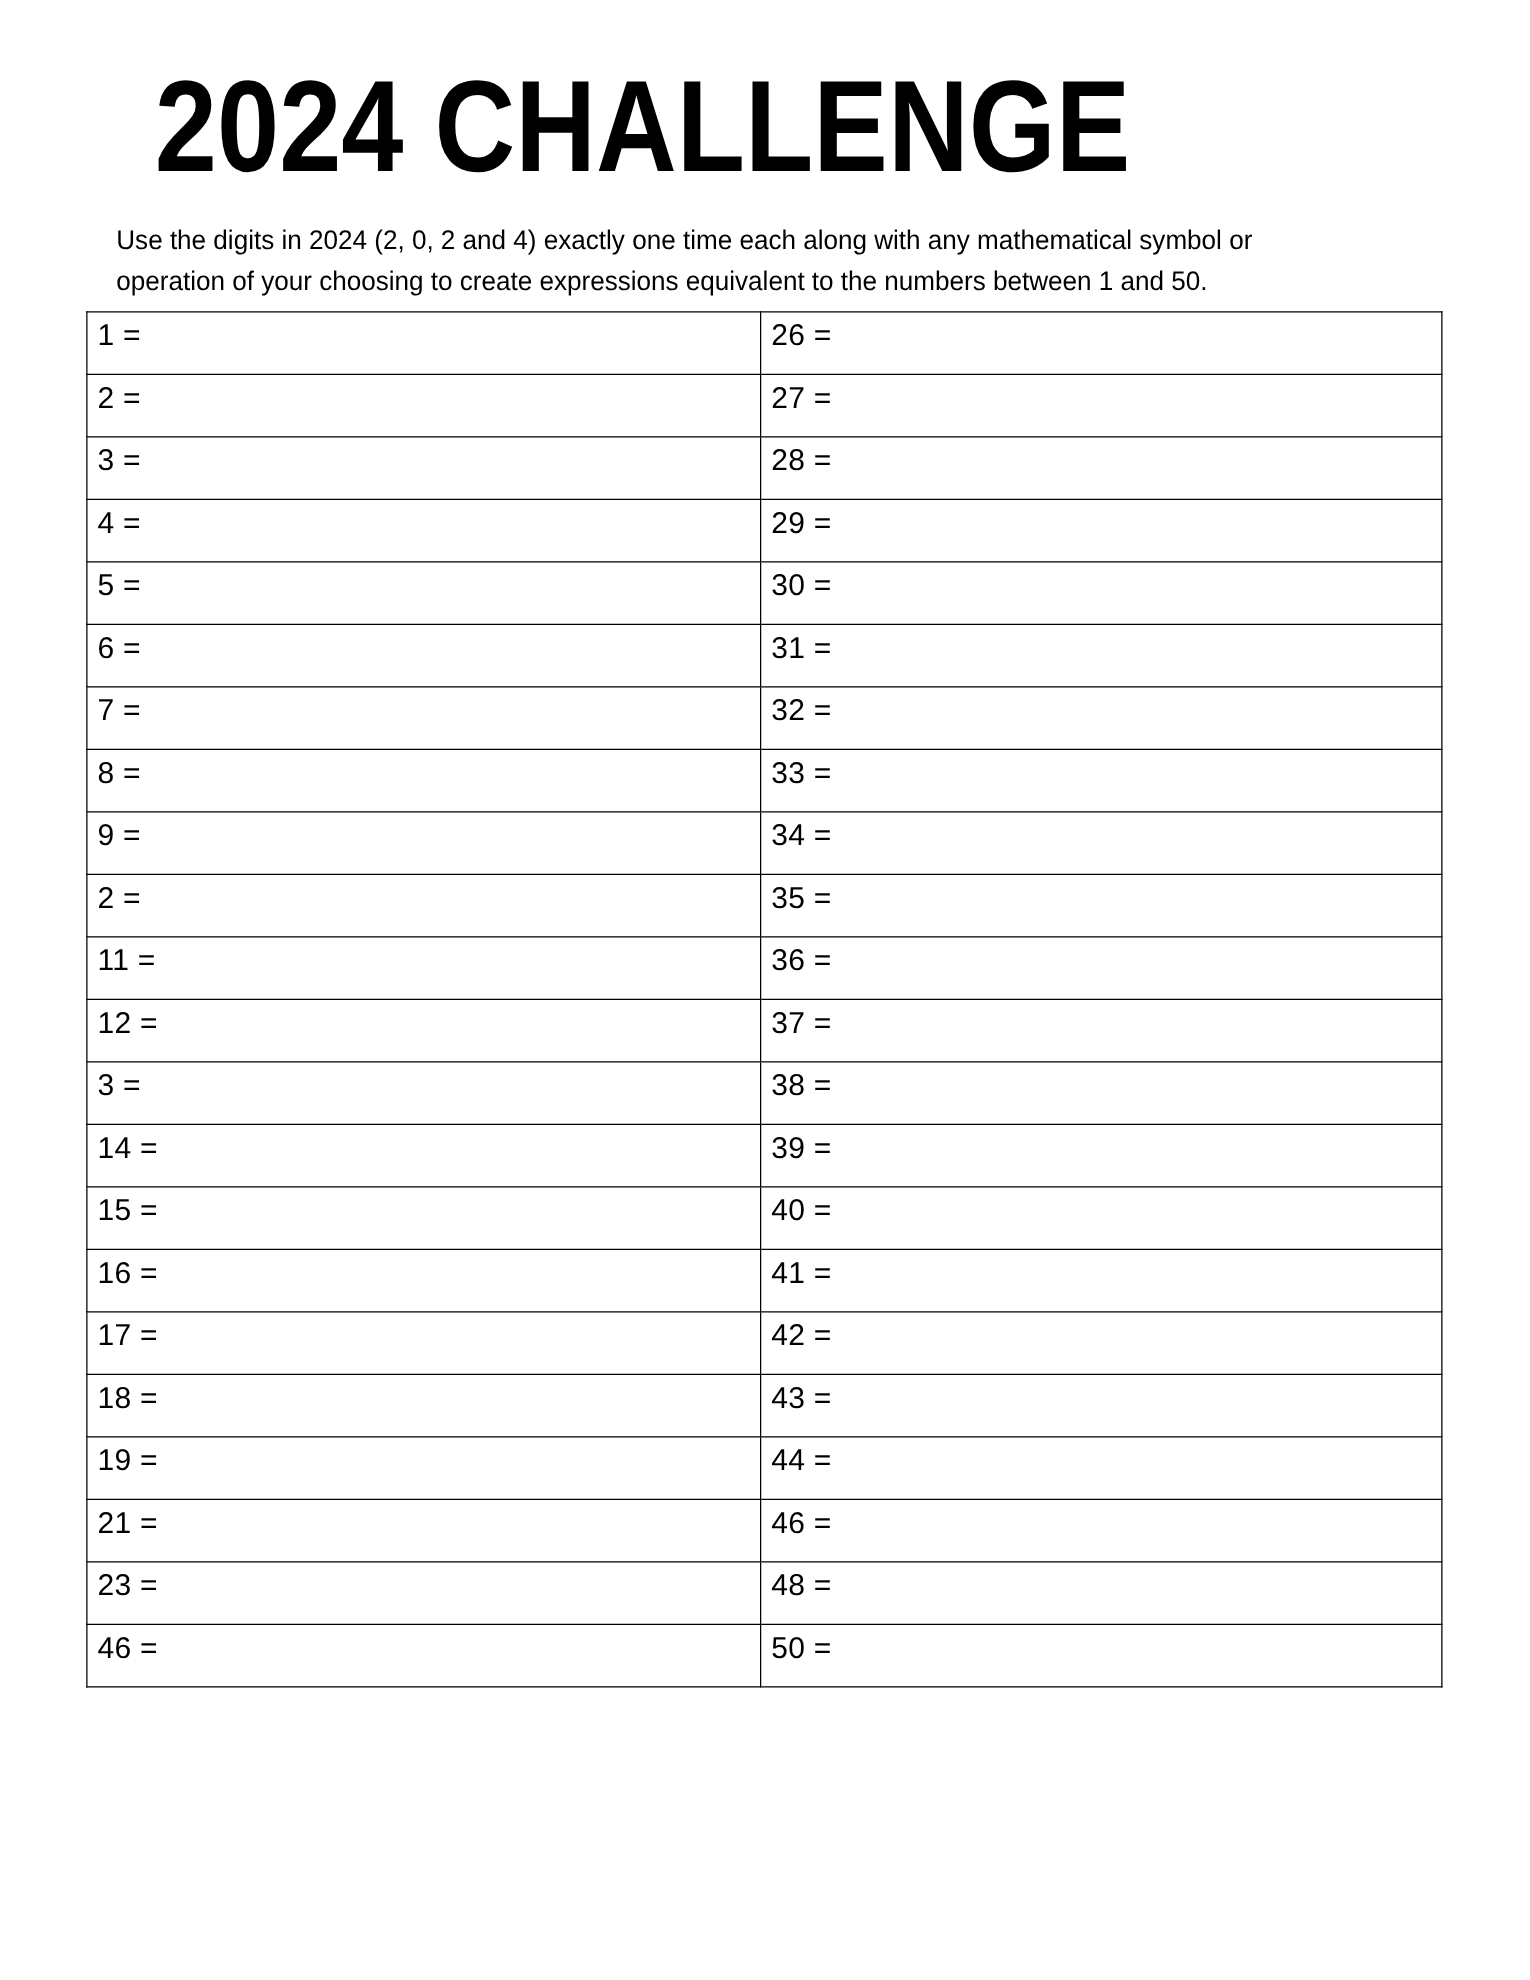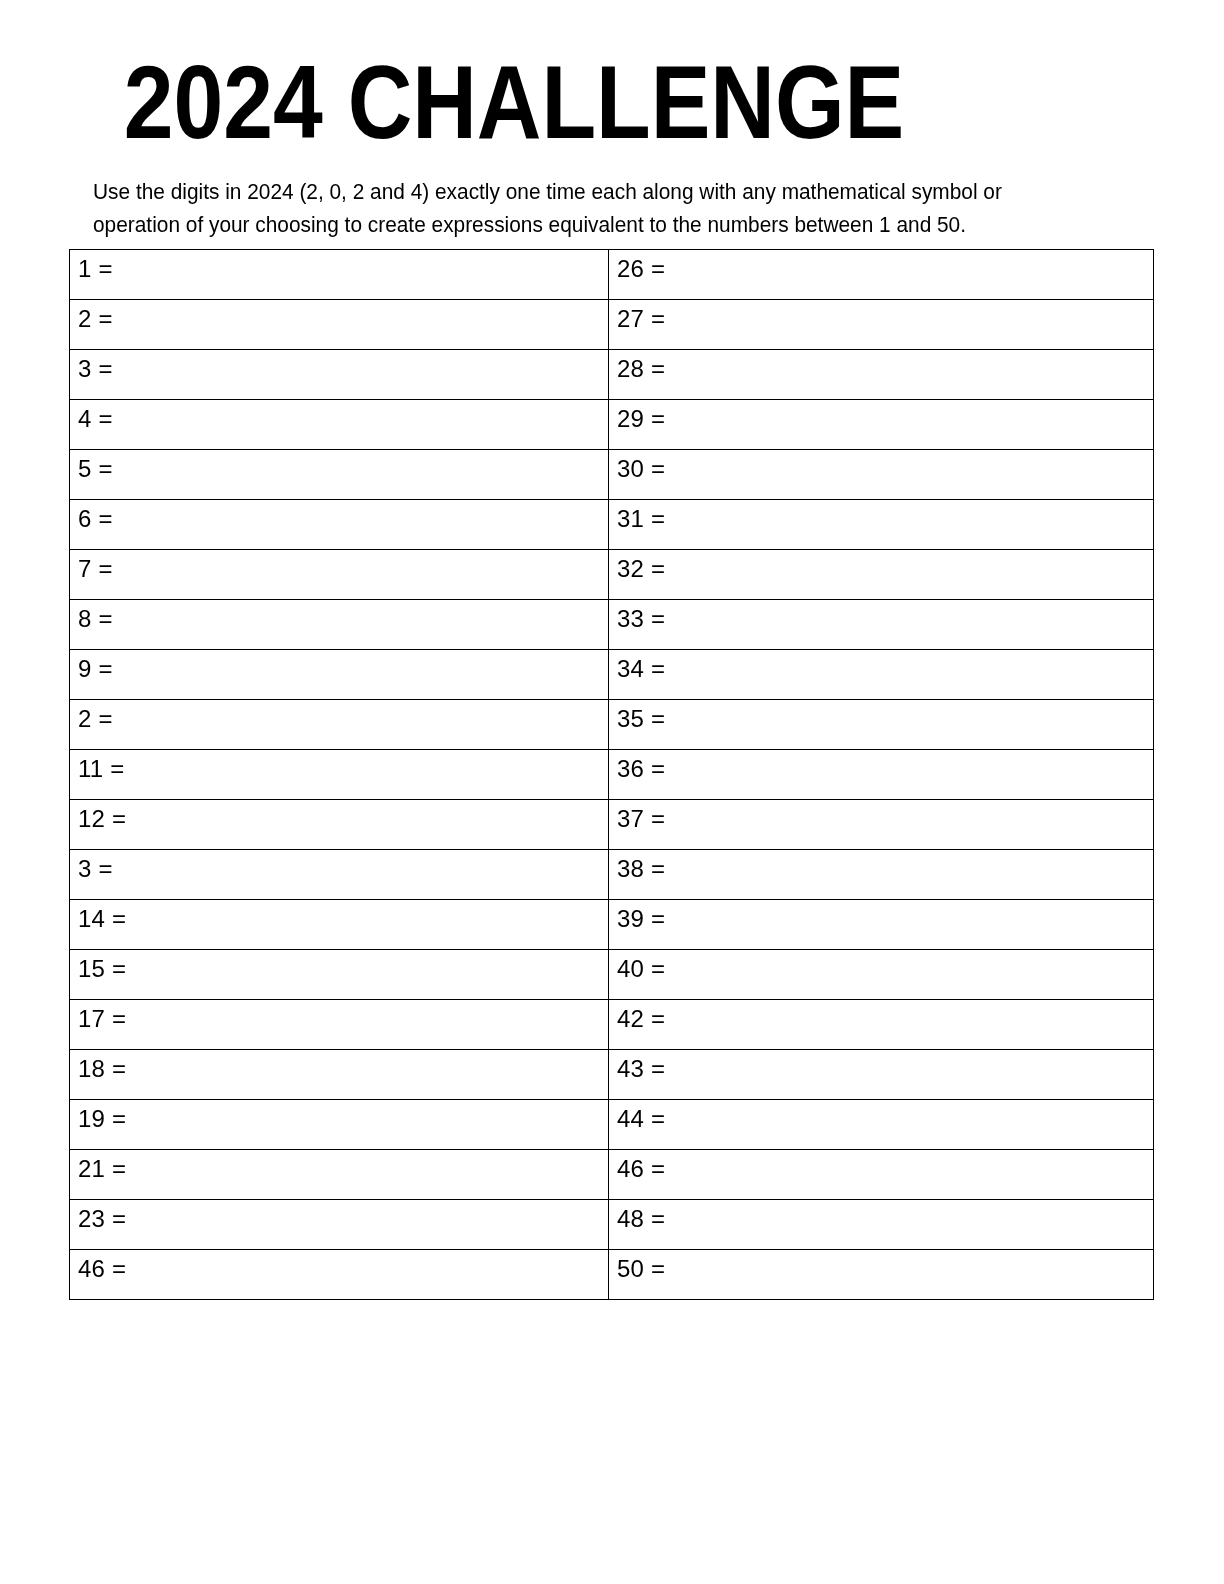--- a/index.html
+++ b/index.html
@@ -162,20 +162,24 @@
           </tr>
           <tr>
             <td class="col-left"><span class="cell-label">14 =</span></td>
             <td class="col-right"><span class="cell-label">39 =</span></td>
           </tr>
           <tr>
             <td class="col-left"><span class="cell-label">15 =</span></td>
             <td class="col-right"><span class="cell-label">40 =</span></td>
           </tr>
           <tr>
+            <td class="col-left"><span class="cell-label">16 =</span></td>
+            <td class="col-right"><span class="cell-label">41 =</span></td>
+          </tr>
+          <tr>
             <td class="col-left"><span class="cell-label">17 =</span></td>
             <td class="col-right"><span class="cell-label">42 =</span></td>
           </tr>
           <tr>
             <td class="col-left"><span class="cell-label">18 =</span></td>
             <td class="col-right"><span class="cell-label">43 =</span></td>
           </tr>
           <tr>
             <td class="col-left"><span class="cell-label">19 =</span></td>
             <td class="col-right"><span class="cell-label">44 =</span></td>

